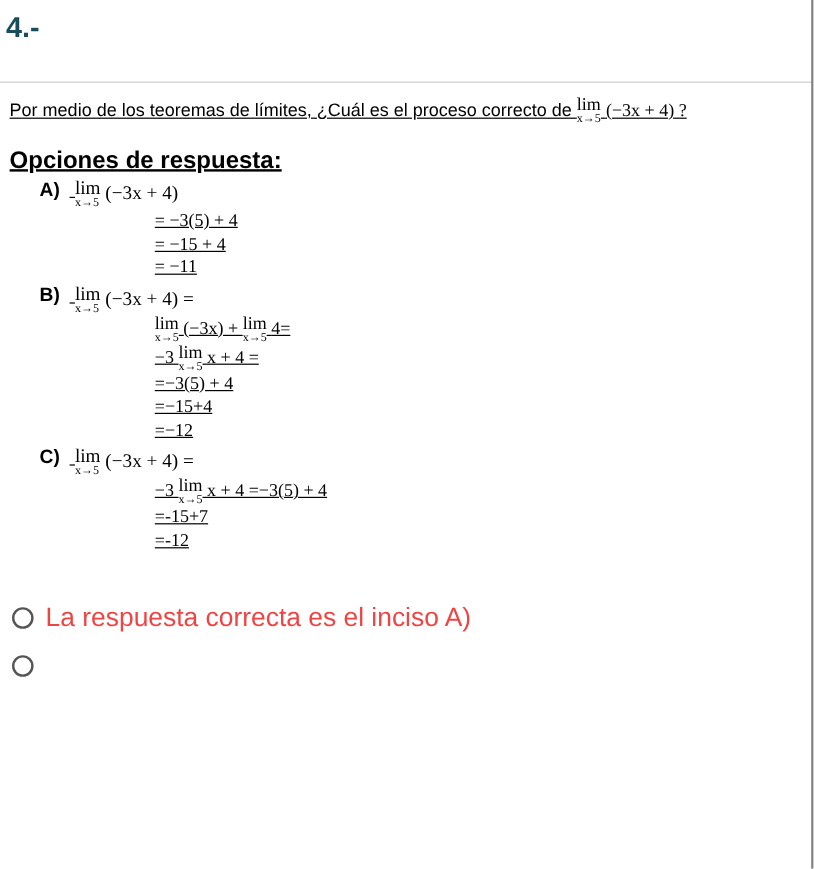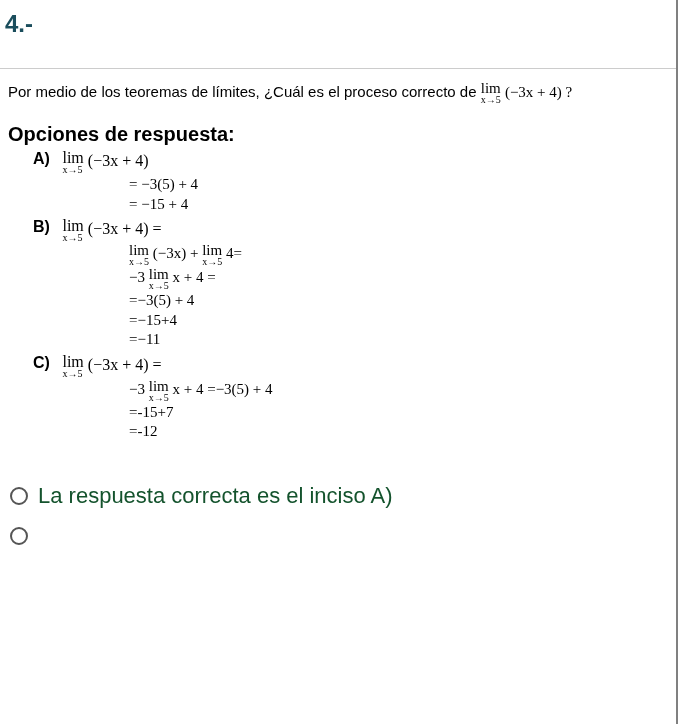--- a/index.html
+++ b/index.html
@@ -25,20 +25,21 @@
     }
     .question-number {
       font-size: 24px;
       font-weight: bold;
       color: #1a4d5c;
       padding: 10px 5px 30px 5px;
     }
     .content {
       border-top: 1px solid #ccc;
       padding: 12px 8px;
+      text-decoration: underline;
     }
     .question-prompt {
       font-size: 15px;
       color: #000;
       margin-bottom: 18px;
     }
     .lim-inline {
       display: inline-block;
       vertical-align: middle;
       text-align: left;
@@ -88,21 +89,21 @@
     .radio-circle {
       width: 18px;
       height: 18px;
       border: 2px solid #555;
       border-radius: 50%;
       margin-right: 10px;
       flex-shrink: 0;
     }
     .answer-text {
       font-size: 22px;
-      color: #14532d;
+      color: #ef4444;
       text-align: right;
     }
     .math-expr {
       font-family: 'Times New Roman', serif;
     }
   </style>
 </head>
 <body>
 
 <div class="question-number">4.-</div>
@@ -123,20 +124,21 @@
     <span class="option-label">A)</span>
     <span class="option-math math-expr">
       <span class="lim-inline">
         <span class="lim-top">lim</span>
         <span class="lim-bottom">x→5</span>
       </span>
       <span>(−3x + 4)</span>
     </span>
     <div class="step-indent math-expr">= −3(5) + 4</div>
     <div class="step-indent math-expr">= −15 + 4</div>
+    <div class="step-indent math-expr">= −11</div>
   </div>
 
   <div class="option-item">
     <span class="option-label">B)</span>
     <span class="option-math math-expr">
       <span class="lim-inline">
         <span class="lim-top">lim</span>
         <span class="lim-bottom">x→5</span>
       </span>
       <span>(−3x + 4) =</span>
@@ -156,21 +158,21 @@
     <div class="step-indent math-expr">
       <span>−3 </span>
       <span class="lim-inline">
         <span class="lim-top">lim</span>
         <span class="lim-bottom">x→5</span>
       </span>
       <span> x + 4 =</span>
     </div>
     <div class="step-indent math-expr">=−3(5) + 4</div>
     <div class="step-indent math-expr">=−15+4</div>
-    <div class="step-indent math-expr">=−11</div>
+    <div class="step-indent math-expr">=−12</div>
   </div>
 
   <div class="option-item">
     <span class="option-label">C)</span>
     <span class="option-math math-expr">
       <span class="lim-inline">
         <span class="lim-top">lim</span>
         <span class="lim-bottom">x→5</span>
       </span>
       <span>(−3x + 4) =</span>

